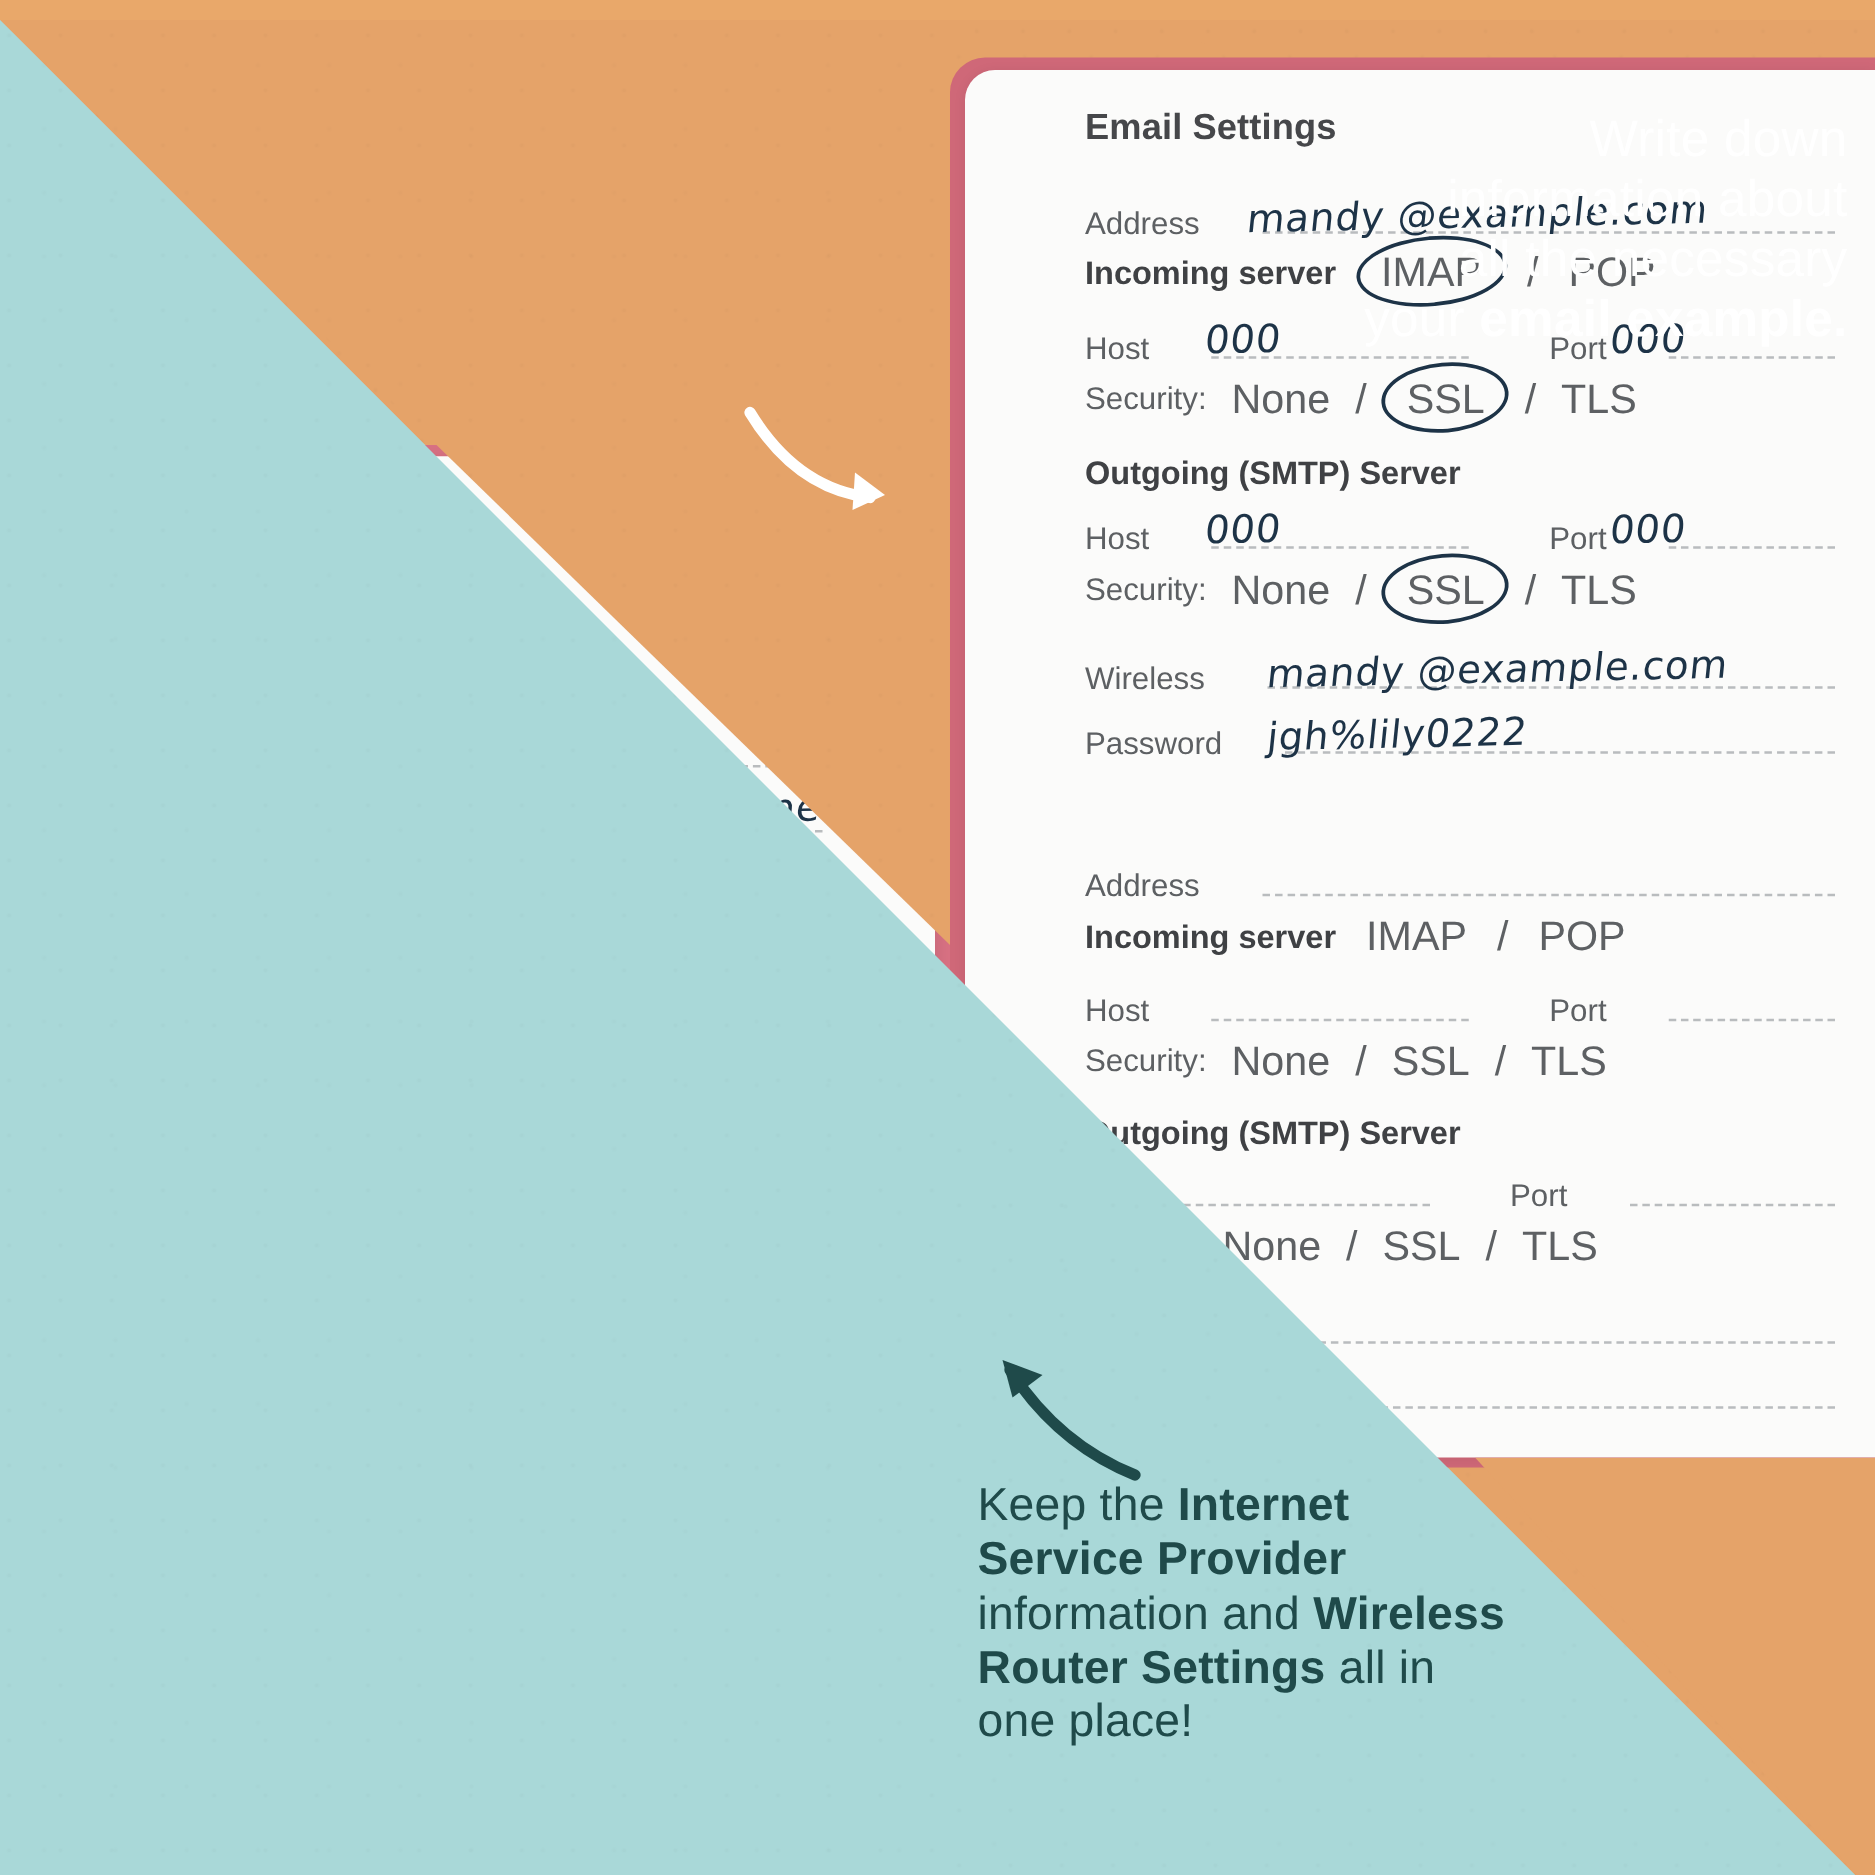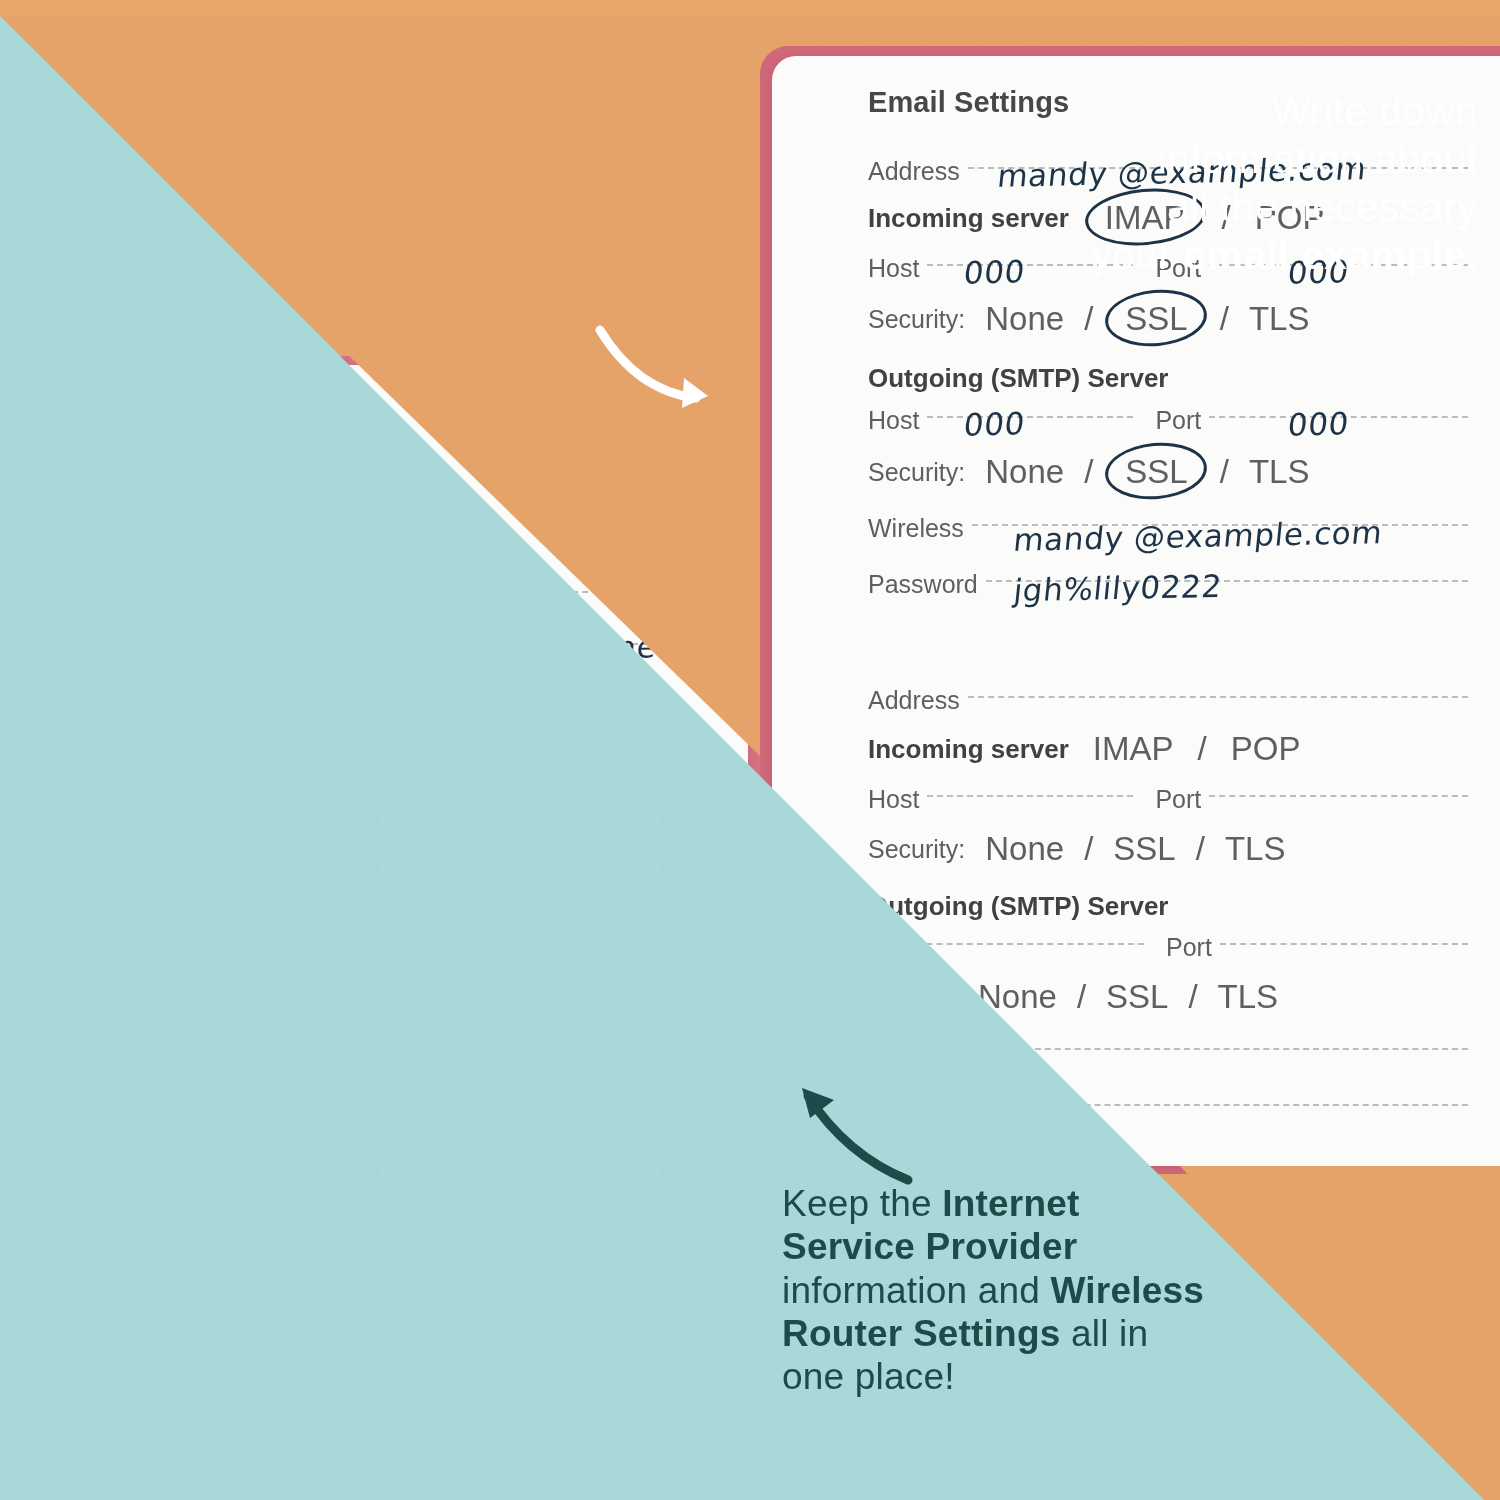--- a/index.html
+++ b/index.html
@@ -65,21 +65,21 @@
     background-size:41px 44px, 57px 51px;}
 
   
   .sec-title{font-size:29px;font-weight:bold;color:#46474a;letter-spacing:.1px;}
   .page-title{font-size:35px;color:#4b4c4f;line-height:1.28;font-weight:400;}
   .lbl{font-size:25px;color:#5d6063;white-space:nowrap;}
   .lbl-b{font-size:26px;color:#3f4144;font-weight:bold;white-space:nowrap;}
   .hand{font-family:"DejaVu Sans", sans-serif;color:#1d3347;
     font-size:31px;letter-spacing:.6px;
     transform:skewX(-7deg) rotate(-1.2deg);display:inline-block;}
-  .row{display:flex;align-items:center;position:relative;}
+  .row{display:flex;align-items:flex-end;position:relative;gap:42px;}
   .dash{flex:1;border-bottom:2px dashed #b9bcbe;margin-left:8px;margin-bottom:7px;min-width:10px;}
   .val{position:absolute;bottom:4px;white-space:nowrap;}
 
   .opt{font-size:33px;color:#5d6063;}
   .circled{position:relative;display:inline-block;padding:2px 12px;}
   .circled::after{content:"";position:absolute;left:-8px;top:-8px;right:-8px;bottom:-6px;
     border:3px solid #1d3347;border-radius:50%;transform:rotate(-5deg);}
 
   
   .callout-top{position:absolute;right:22px;top:72px;width:720px;text-align:right;

